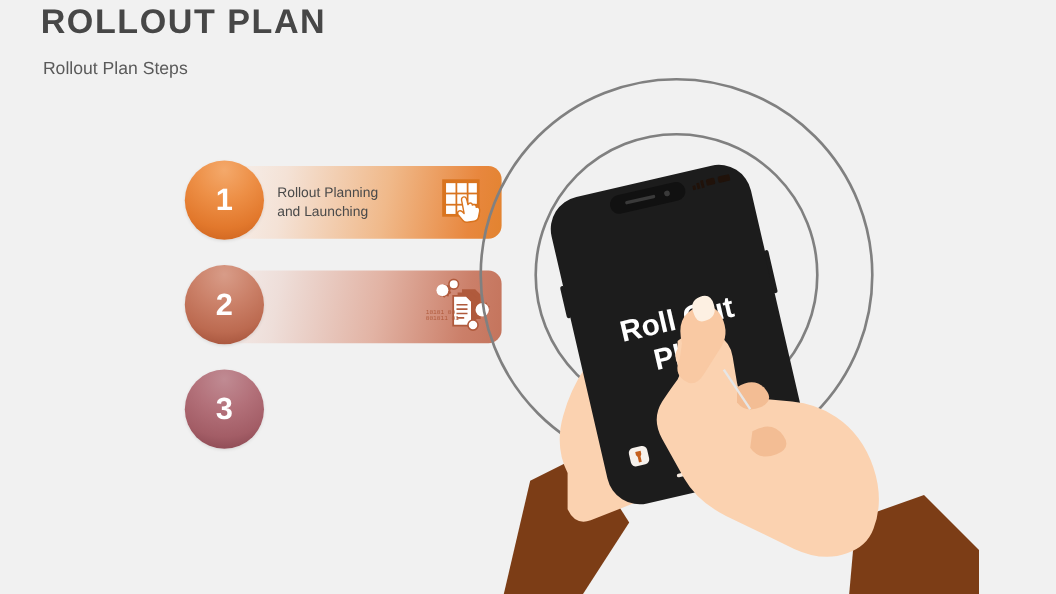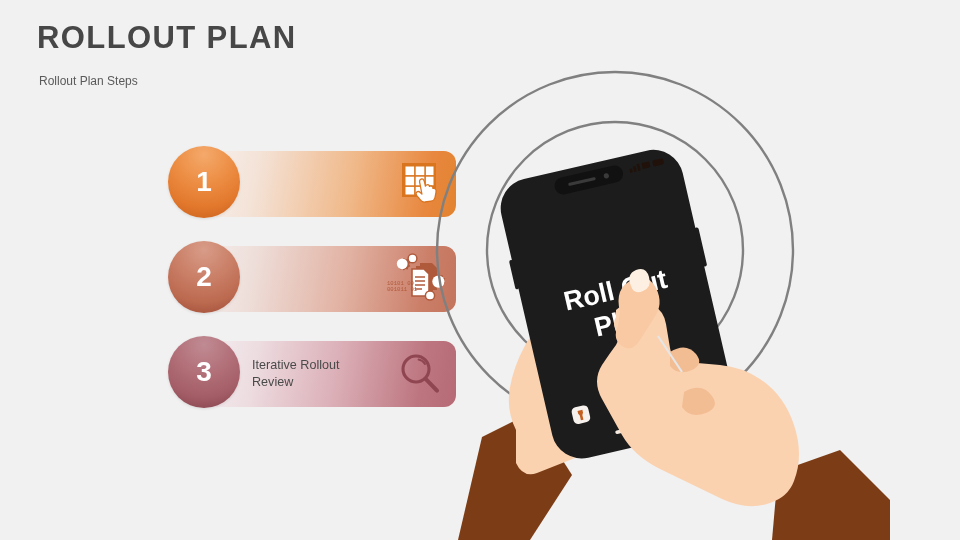--- a/index.html
+++ b/index.html
@@ -19,32 +19,32 @@
     inset: 0;
     width: 960px;
     height: 540px;
     background: #f1f1f1;
   }
 
   
   #page-title {
     position: absolute;
     left: 37px;
-    top: 20px;
+    top: 2px;
     font-size: 31px;
     font-weight: bold;
     letter-spacing: 1.4px;
     color: #474747;
     white-space: nowrap;
   }
   #page-subtitle {
     position: absolute;
     left: 39px;
-    top: 74px;
-    font-size: 12px;
+    top: 54px;
+    font-size: 16px;
     font-weight: normal;
     color: #5a5a5a;
     white-space: nowrap;
   }
 
   
   #steps {
     position: absolute;
     left: 168px;
     top: 146px;
@@ -138,20 +138,21 @@
 
 <div id="slide">
 
   <div id="page-title">ROLLOUT PLAN</div>
   <div id="page-subtitle">Rollout Plan Steps</div>
 
   <div id="steps">
 
     <div class="step step-1">
       <div class="step-card">
+        <div class="step-label">Rollout Planning and Launching</div>
         <svg class="step-icon" viewBox="0 0 46 46">
           <rect x="2" y="2" width="34" height="34" fill="#d9741f"></rect>
           <g fill="#ffffff">
             <rect x="5.5" y="5.5" width="8.6" height="8.6"></rect>
             <rect x="15.7" y="5.5" width="8.6" height="8.6"></rect>
             <rect x="25.9" y="5.5" width="7.6" height="8.6"></rect>
             <rect x="5.5" y="15.7" width="8.6" height="8.6"></rect>
             <rect x="15.7" y="15.7" width="8.6" height="8.6"></rect>
             <rect x="25.9" y="15.7" width="7.6" height="8.6"></rect>
             <rect x="5.5" y="25.9" width="8.6" height="7.6"></rect>
@@ -205,28 +206,20 @@
             <text x="1" y="38">001011 01</text>
           </g>
         </svg>
       </div>
       <div class="step-badge">
         <span>2</span>
       </div>
     </div>
 
     <div class="step step-3">
-      <div class="step-card">
-        <div class="step-label">Iterative Rollout Review</div>
-        <svg class="step-icon" viewBox="0 0 44 44">
-          <circle cx="18" cy="17" r="13" fill="none" stroke="#8f4650" stroke-width="3.1"></circle>
-          <line x1="27.6" y1="26.8" x2="39" y2="38.6" stroke="#8f4650" stroke-width="4.1" stroke-linecap="round"></line>
-          <path d="M20.6 7.6 a9.6 9.6 0 0 1 6.4 4.4" fill="none" stroke="#8f4650" stroke-width="2" stroke-linecap="round"></path>
-        </svg>
-      </div>
       <div class="step-badge">
         <span>3</span>
       </div>
     </div>
 
   </div>
 
   <svg id="illustration" viewBox="0 0 540 540">
     <defs>
       <linearGradient id="screenGrad" x1="0" y1="0" x2="1" y2="1">

